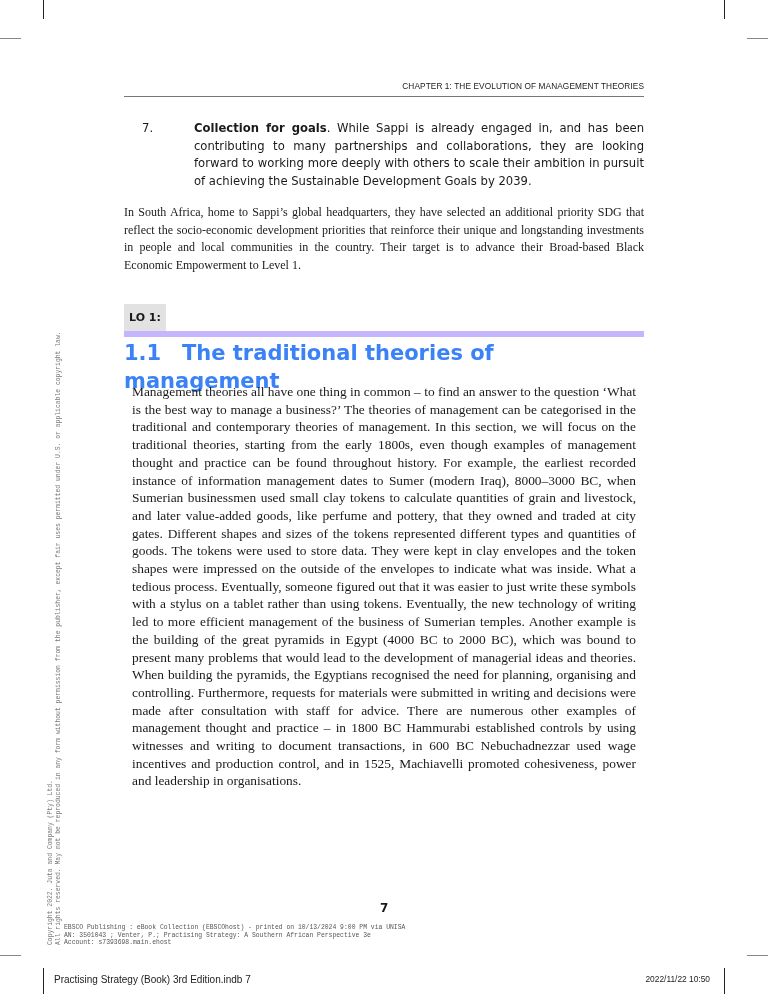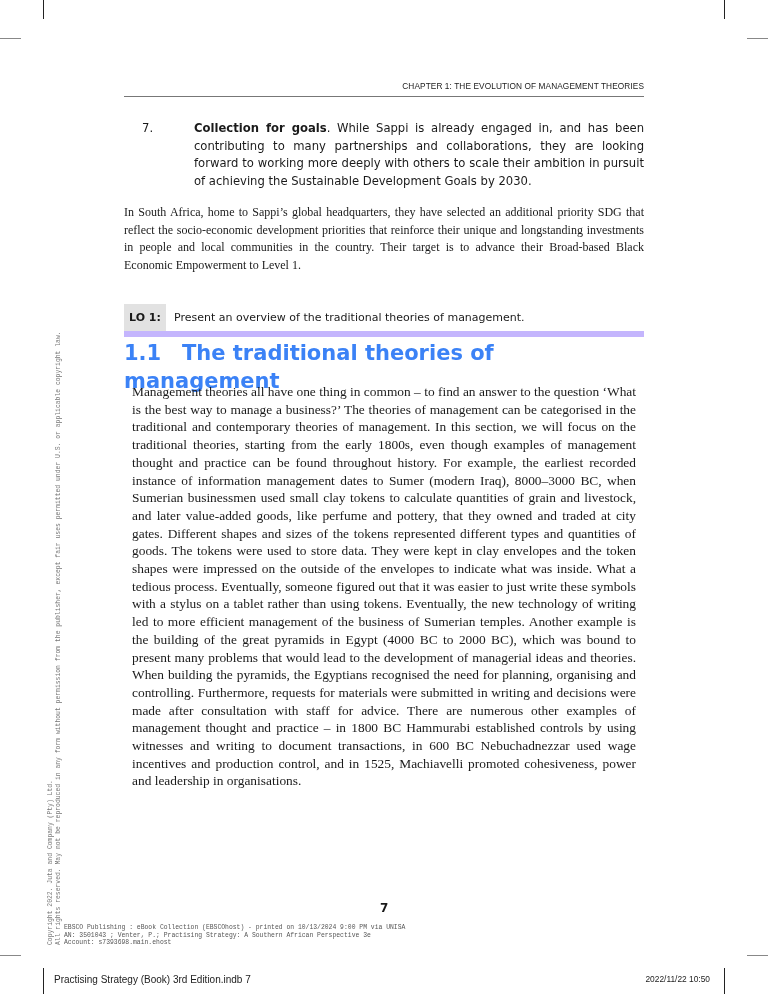--- a/index.html
+++ b/index.html
@@ -47,28 +47,27 @@
 <div class="crop" style="left:0;top:955px;width:21px;height:1px;background:#888;"></div>
 <div class="crop" style="left:747px;top:955px;width:21px;height:1px;background:#888;"></div>
 <div class="crop" style="left:43px;top:968px;width:1px;height:26px;"></div>
 <div class="crop" style="left:724px;top:968px;width:1px;height:26px;"></div>
 
 <div class="running-head">CHAPTER 1: THE EVOLUTION OF MANAGEMENT THEORIES</div>
 <div class="head-rule"></div>
 
 <div class="list-item">
   <span class="list-num">7.</span>
-  <div class="list-text"><span class="list-bold">Collection for goals</span><span>. While Sappi is already engaged in, and has been contributing to many partnerships and collaborations, they are looking forward to working more deeply with others to scale their ambition in pursuit of achieving the Sustainable Development Goals by 2030.</span></div>
+  <div class="list-text"><span class="list-bold">Collection for goals</span><span>. While Sappi is already engaged in, and has been contributing to many partnerships and collaborations, they are looking forward to working more deeply with others to scale their ambition in pursuit of achieving the Sustainable Development Goals by 2039.</span></div>
 </div>
 
 <div class="sans-para">In South Africa, home to Sappi’s global headquarters, they have selected an additional priority SDG that reflect the socio-economic development priorities that reinforce their unique and longstanding investments in people and local communities in the country. Their target is to advance their Broad-based Black Economic Empowerment to Level 1.</div>
 
 <div class="lo-box">
   <div class="lo-label">LO 1:</div>
-  <div class="lo-text">Present an overview of the traditional theories of management.</div>
 </div>
 
 <div class="section-title">
   <span class="section-num">1.1</span><span>The traditional theories of management</span>
 </div>
 
 <div class="body-text">
   <p>Management theories all have one thing in common – to find an answer to the question ‘What is the best way to manage a business?’ The theories of management can be categorised in the traditional and contemporary theories of management. In this section, we will focus on the traditional theories, starting from the early 1800s, even though examples of management thought and practice can be found throughout history. For example, the earliest recorded instance of information management dates to Sumer (modern Iraq), 8000–3000 BC, when Sumerian businessmen used small clay tokens to calculate quantities of grain and livestock, and later value-added goods, like perfume and pottery, that they owned and traded at city gates. Different shapes and sizes of the tokens represented different types and quantities of goods. The tokens were used to store data. They were kept in clay envelopes and the token shapes were impressed on the outside of the envelopes to indicate what was inside. What a tedious process. Eventually, someone figured out that it was easier to just write these symbols with a stylus on a tablet rather than using tokens. Eventually, the new technology of writing led to more efficient management of the business of Sumerian temples. Another example is the building of the great pyramids in Egypt (4000 BC to 2000 BC), which was bound to present many problems that would lead to the development of managerial ideas and theories. When building the pyramids, the Egyptians recognised the need for planning, organising and controlling. Furthermore, requests for materials were submitted in writing and decisions were made after consultation with staff for advice. There are numerous other examples of management thought and practice – in 1800 BC Hammurabi established controls by using witnesses and writing to document transactions, in 600 BC Nebuchadnezzar used wage incentives and production control, and in 1525, Machiavelli promoted cohesiveness, power and leadership in organisations.</p>
 </div>
 

